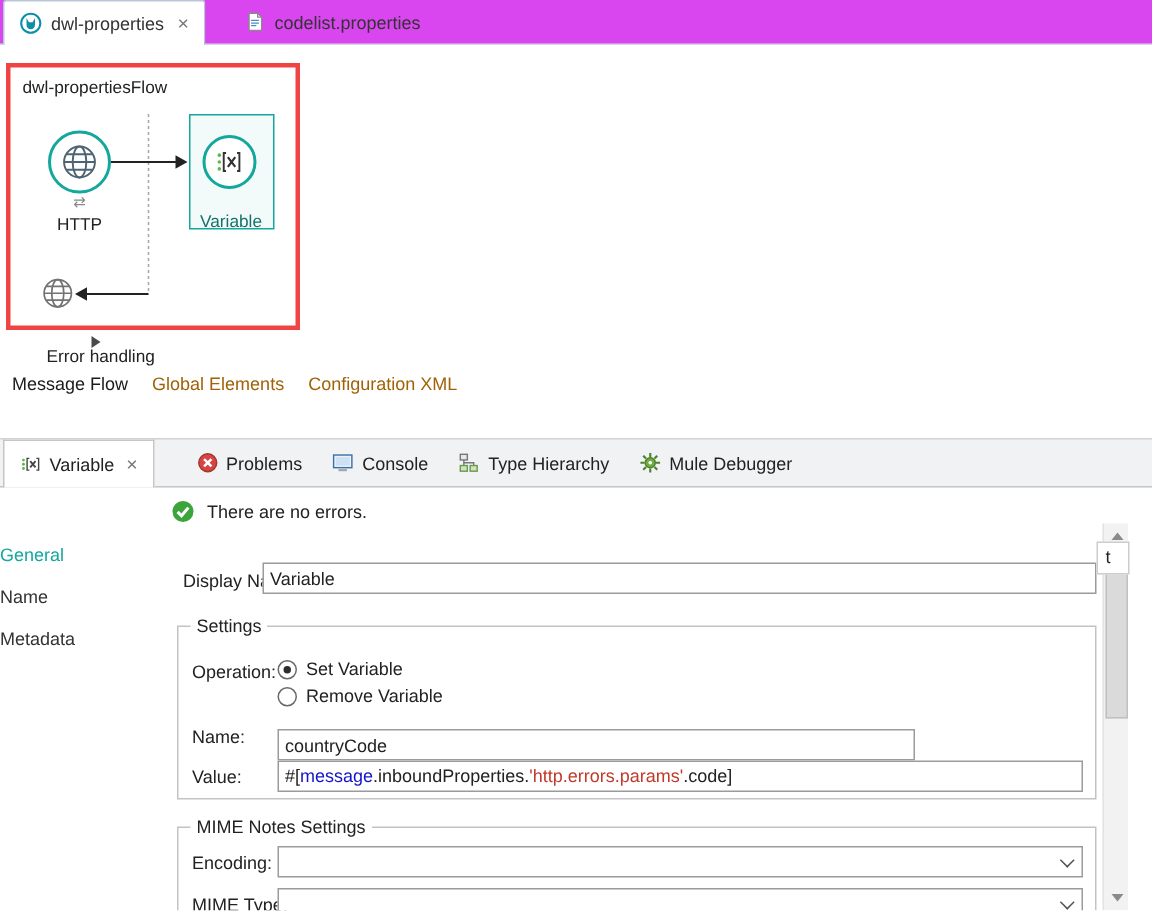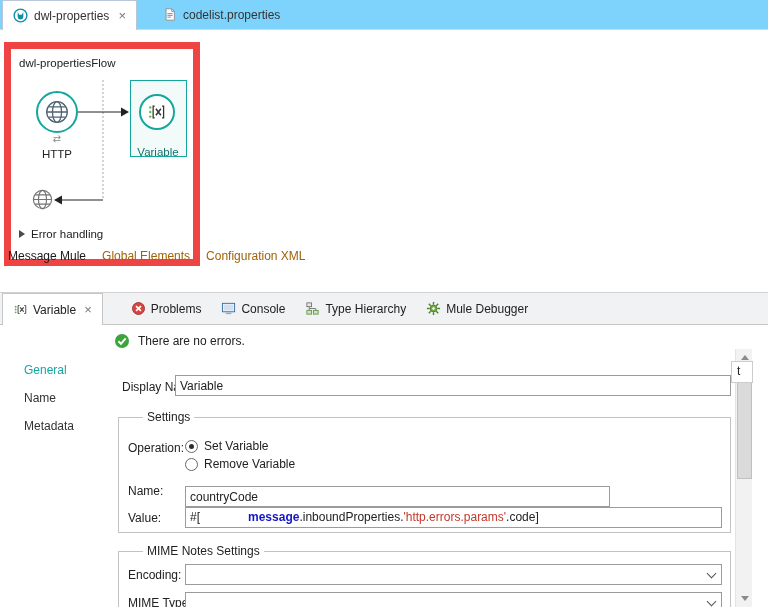--- a/index.html
+++ b/index.html
@@ -3,47 +3,47 @@
 <meta charset="utf-8">
 <style>
   * { margin:0; padding:0; box-sizing:border-box; }
   html,body { background:#ffffff; }
   body { font-family:"Liberation Sans", sans-serif; }
   .screen { position:relative; width:768px; height:607px; background:#fff; overflow:hidden;
             font-size:12px; color:#222; }
 
   
   .editor-tabbar { position:absolute; left:0; top:0; width:768px; height:30px;
-                   background:#7dd3fc; border-bottom:1px solid #d6d9de;
+                   background:#d946ef; border-bottom:1px solid #d6d9de;
                    display:flex; align-items:flex-end; }
   .etab { height:29px; display:flex; align-items:center; gap:6px; padding:0 10px;
           color:#333; cursor:default; }
   .etab.active { background:#fff; border:1px solid #b9c6d8; border-bottom:none;
                  height:30px; margin-bottom:-1px; margin-left:2px;
                  border-top-left-radius:2px; border-top-right-radius:2px; }
   .etab.inactive { margin-left:16px;text-align:center; }
   .tab-close { color:#777; font-size:13px; margin-left:3px; cursor:pointer; line-height:1; }
 
   
-  .flow-box { position:absolute; left:4px; top:42px; width:196px; height:224px;
-              border:7px solid #ef4444; background:#fff; }
+  .flow-box { position:absolute; left:4px; top:42px; width:196px; height:178px;
+              border:3px solid #ef4444; background:#fff; }
   .flow-title { position:absolute; left:8px; top:8px; font-size:11.5px; color:#222; }
   .connectors { position:absolute; left:0; top:0; }
   .comp-circle { position:absolute; border-radius:50%; background:#fff;
                  border:2px solid var(--accent,#14a79d);
                  display:flex; align-items:center; justify-content:center; }
   .comp-label { position:absolute; text-align:center; font-size:11.5px; color:#222; }
   .sync-glyph { position:absolute; left:38px; top:84px; width:16px; text-align:center;
                 font-size:10px; color:#8a8a8a; }
   .selection-box { position:absolute; left:119px; top:31px; width:57px; height:77px;
                    border:1px solid var(--accent,#14a79d); background:rgba(20,167,157,0.05); }
   .variable-label { left:111px; top:97px; width:72px; color:#14716b; }
   .globe * { fill:none; stroke:#4e6472; stroke-width:1.2; }
   .globe-sm * { stroke:#737373; }
-  .expander-row { position:absolute; left:8px; top:179px; display:flex; align-items:center; }
+  .expander-row { position:absolute; left:24px; top:179px; display:flex; align-items:center;flex-direction:column; }
   .expander-tri { width:0; height:0; border-left:6px solid #4a4a4a;
                   border-top:4px solid transparent; border-bottom:4px solid transparent;
                   margin-right:6px; }
   .eh-label { font-size:11.5px; color:#222; }
 
   
   .view-tabs { position:absolute; left:8px; top:249px; display:flex; gap:16px; }
   .view-tab { color:#a16207; cursor:pointer; }
   .view-tab.active { color:#1b1b1b; }
 
@@ -52,40 +52,40 @@
                   background:#f1f2f4; border-top:1px solid #d2d2d2;
                   border-bottom:1px solid #c6c6c6; display:flex; align-items:stretch;
                   padding-left:2px; }
   .ptab { display:flex; align-items:center; gap:5px; padding:0 10px; color:#222; cursor:pointer; }
   .ptab.active { background:#fff; border:1px solid #c6c6c6; border-bottom:none;
                  margin-bottom:-1px; margin-right:18px; }
   .ptab svg { flex:0 0 auto; }
 
   .side-nav { position:absolute; left:0; top:326px; width:106px; height:281px;
               background:#fff; padding-top:30px; }
-  .nav-item { height:28px; line-height:28px; color:#333; cursor:pointer;margin-left:24px; }
+  .nav-item { height:28px; line-height:28px; color:#333; cursor:pointer; }
   .nav-item.active { color:var(--accent,#14a79d); }
 
   .status-row { position:absolute; left:114px; top:333px; display:flex;
                 align-items:center; gap:8px; }
   .check-bg { fill:var(--status_green,#3ba53b); }
 
   .flabel { position:absolute; color:#222; white-space:nowrap; }
   .tinput { position:absolute; height:21px; border:1px solid #9b9b9b; background:#fff;
             font-family:"Liberation Sans", sans-serif; font-size:12px; color:#222;
             padding:1px 4px; }
   input.tinput { outline:none; }
   .expr { line-height:17px; white-space:pre; overflow:hidden; }
   .xp { color:#222; }
-  .xp.kw { color:var(--expr_keyword,#1414c8); font-weight:bold;margin-left:48px; }
+  .xp.kw { color:var(--expr_keyword,#1414c8); font-weight:normal; }
   .xp.str { color:var(--expr_string,#c0392b); }
 
   .group { position:absolute; border:1px solid #c3c3c3; background:transparent; }
   .group-legend { position:absolute; top:-8px; left:8px; background:#fff;
-                  padding:0 4px; color:#222;margin-left:16px; }
+                  padding:0 4px; color:#222; }
   .group .flabel { position:absolute; }
   .group .tinput { position:absolute; }
 
   .radio-row { position:absolute; display:flex; align-items:center; gap:6px; }
   .radio { width:13px; height:13px; border:1px solid #686868; border-radius:50%;
            background:#fff; position:relative; display:inline-block; cursor:pointer; }
   .radio.checked::after { content:""; position:absolute; left:3px; top:3px; right:3px;
                           bottom:3px; background:#2d2d2d; border-radius:50%; }
 
   .combo { position:absolute; height:21px; border:1px solid #9b9b9b; background:#fff;
@@ -182,21 +182,21 @@
       </svg>
     </div>
 
     <div class="expander-row">
       <span class="expander-tri"></span>
       <span class="eh-label">Error handling</span>
     </div>
   </div>
 
   <div class="view-tabs">
-    <span class="view-tab active">Message Mule</span>
+    <span class="view-tab active">Message Flow</span>
     <span class="view-tab">Global Elements</span>
     <span class="view-tab">Configuration XML</span>
   </div>
 
   <div class="panel-tabbar">
     <div class="ptab active">
       <svg width="15" height="15" viewBox="0 0 16 16">
         <circle cx="2.8" cy="5" r="1" fill="#58b948"></circle>
         <circle cx="2.8" cy="8" r="1" fill="#58b948"></circle>
         <circle cx="2.8" cy="11" r="1" fill="#58b948"></circle>

